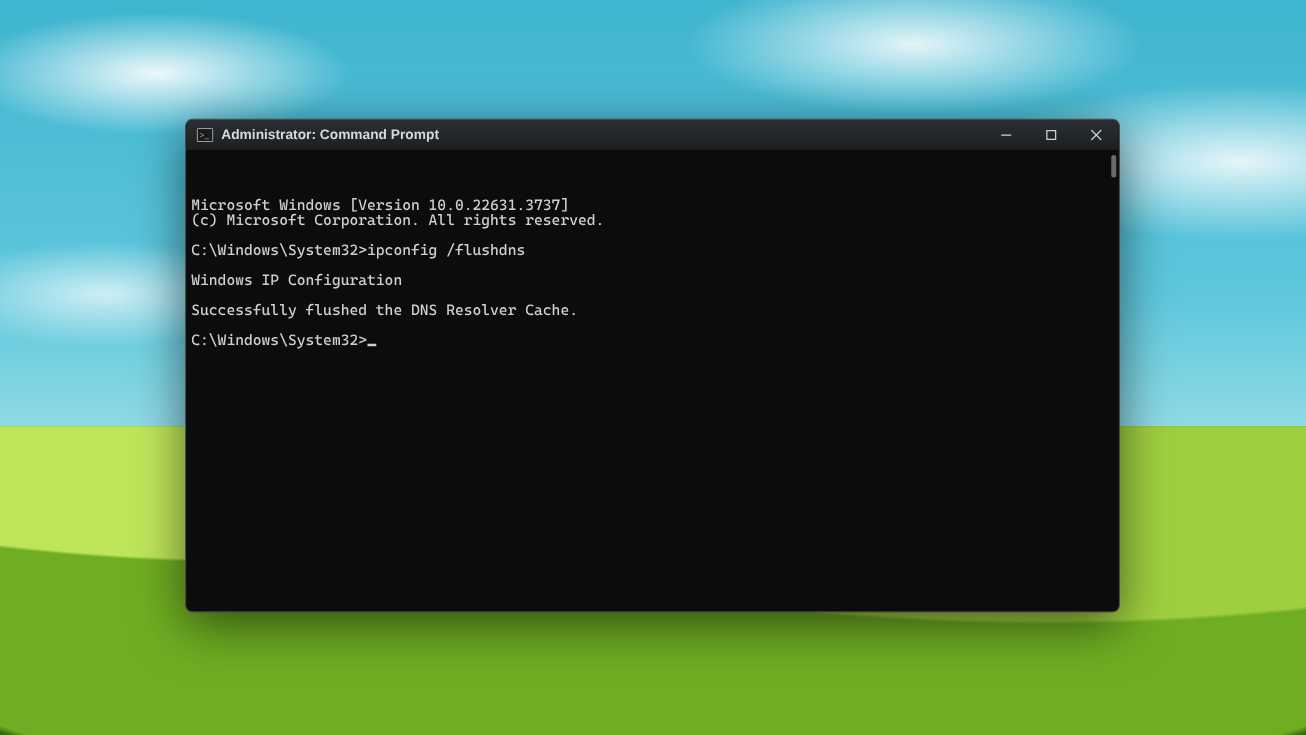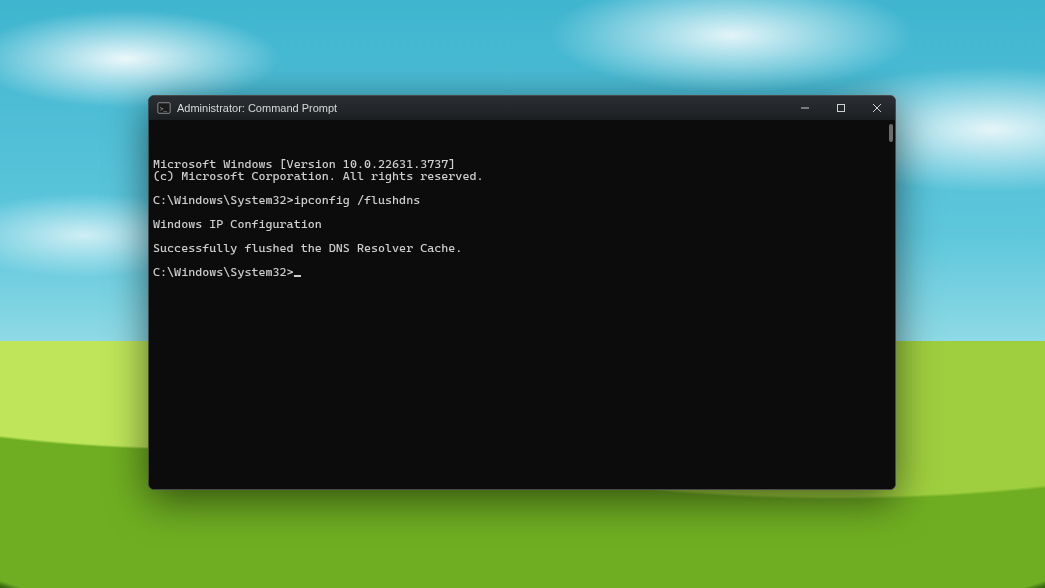--- a/index.html
+++ b/index.html
@@ -47,21 +47,21 @@
       display:flex; align-items:center;
       color:#d8d8d8;
       font-size:11px;
       user-select:none;
     }
     .titlebar .app-icon {
       width:14px; height:14px; margin:0 6px 0 8px;
       display:inline-flex; align-items:center; justify-content:center;
     }
     .titlebar .app-icon svg { width:14px; height:14px; }
-    .titlebar .title { flex:0 0 auto; font-weight:400; }
+    .titlebar .title { flex:0 0 auto; font-weight:700; }
     .titlebar .spacer { flex:1 1 auto; }
     .win-btn {
       width:36px; height:24px;
       display:flex; align-items:center; justify-content:center;
       color:#d0d0d0;
     }
     .win-btn svg { width:10px; height:10px; }
     .term {
       flex:1 1 auto;
       background:#0c0c0c;

